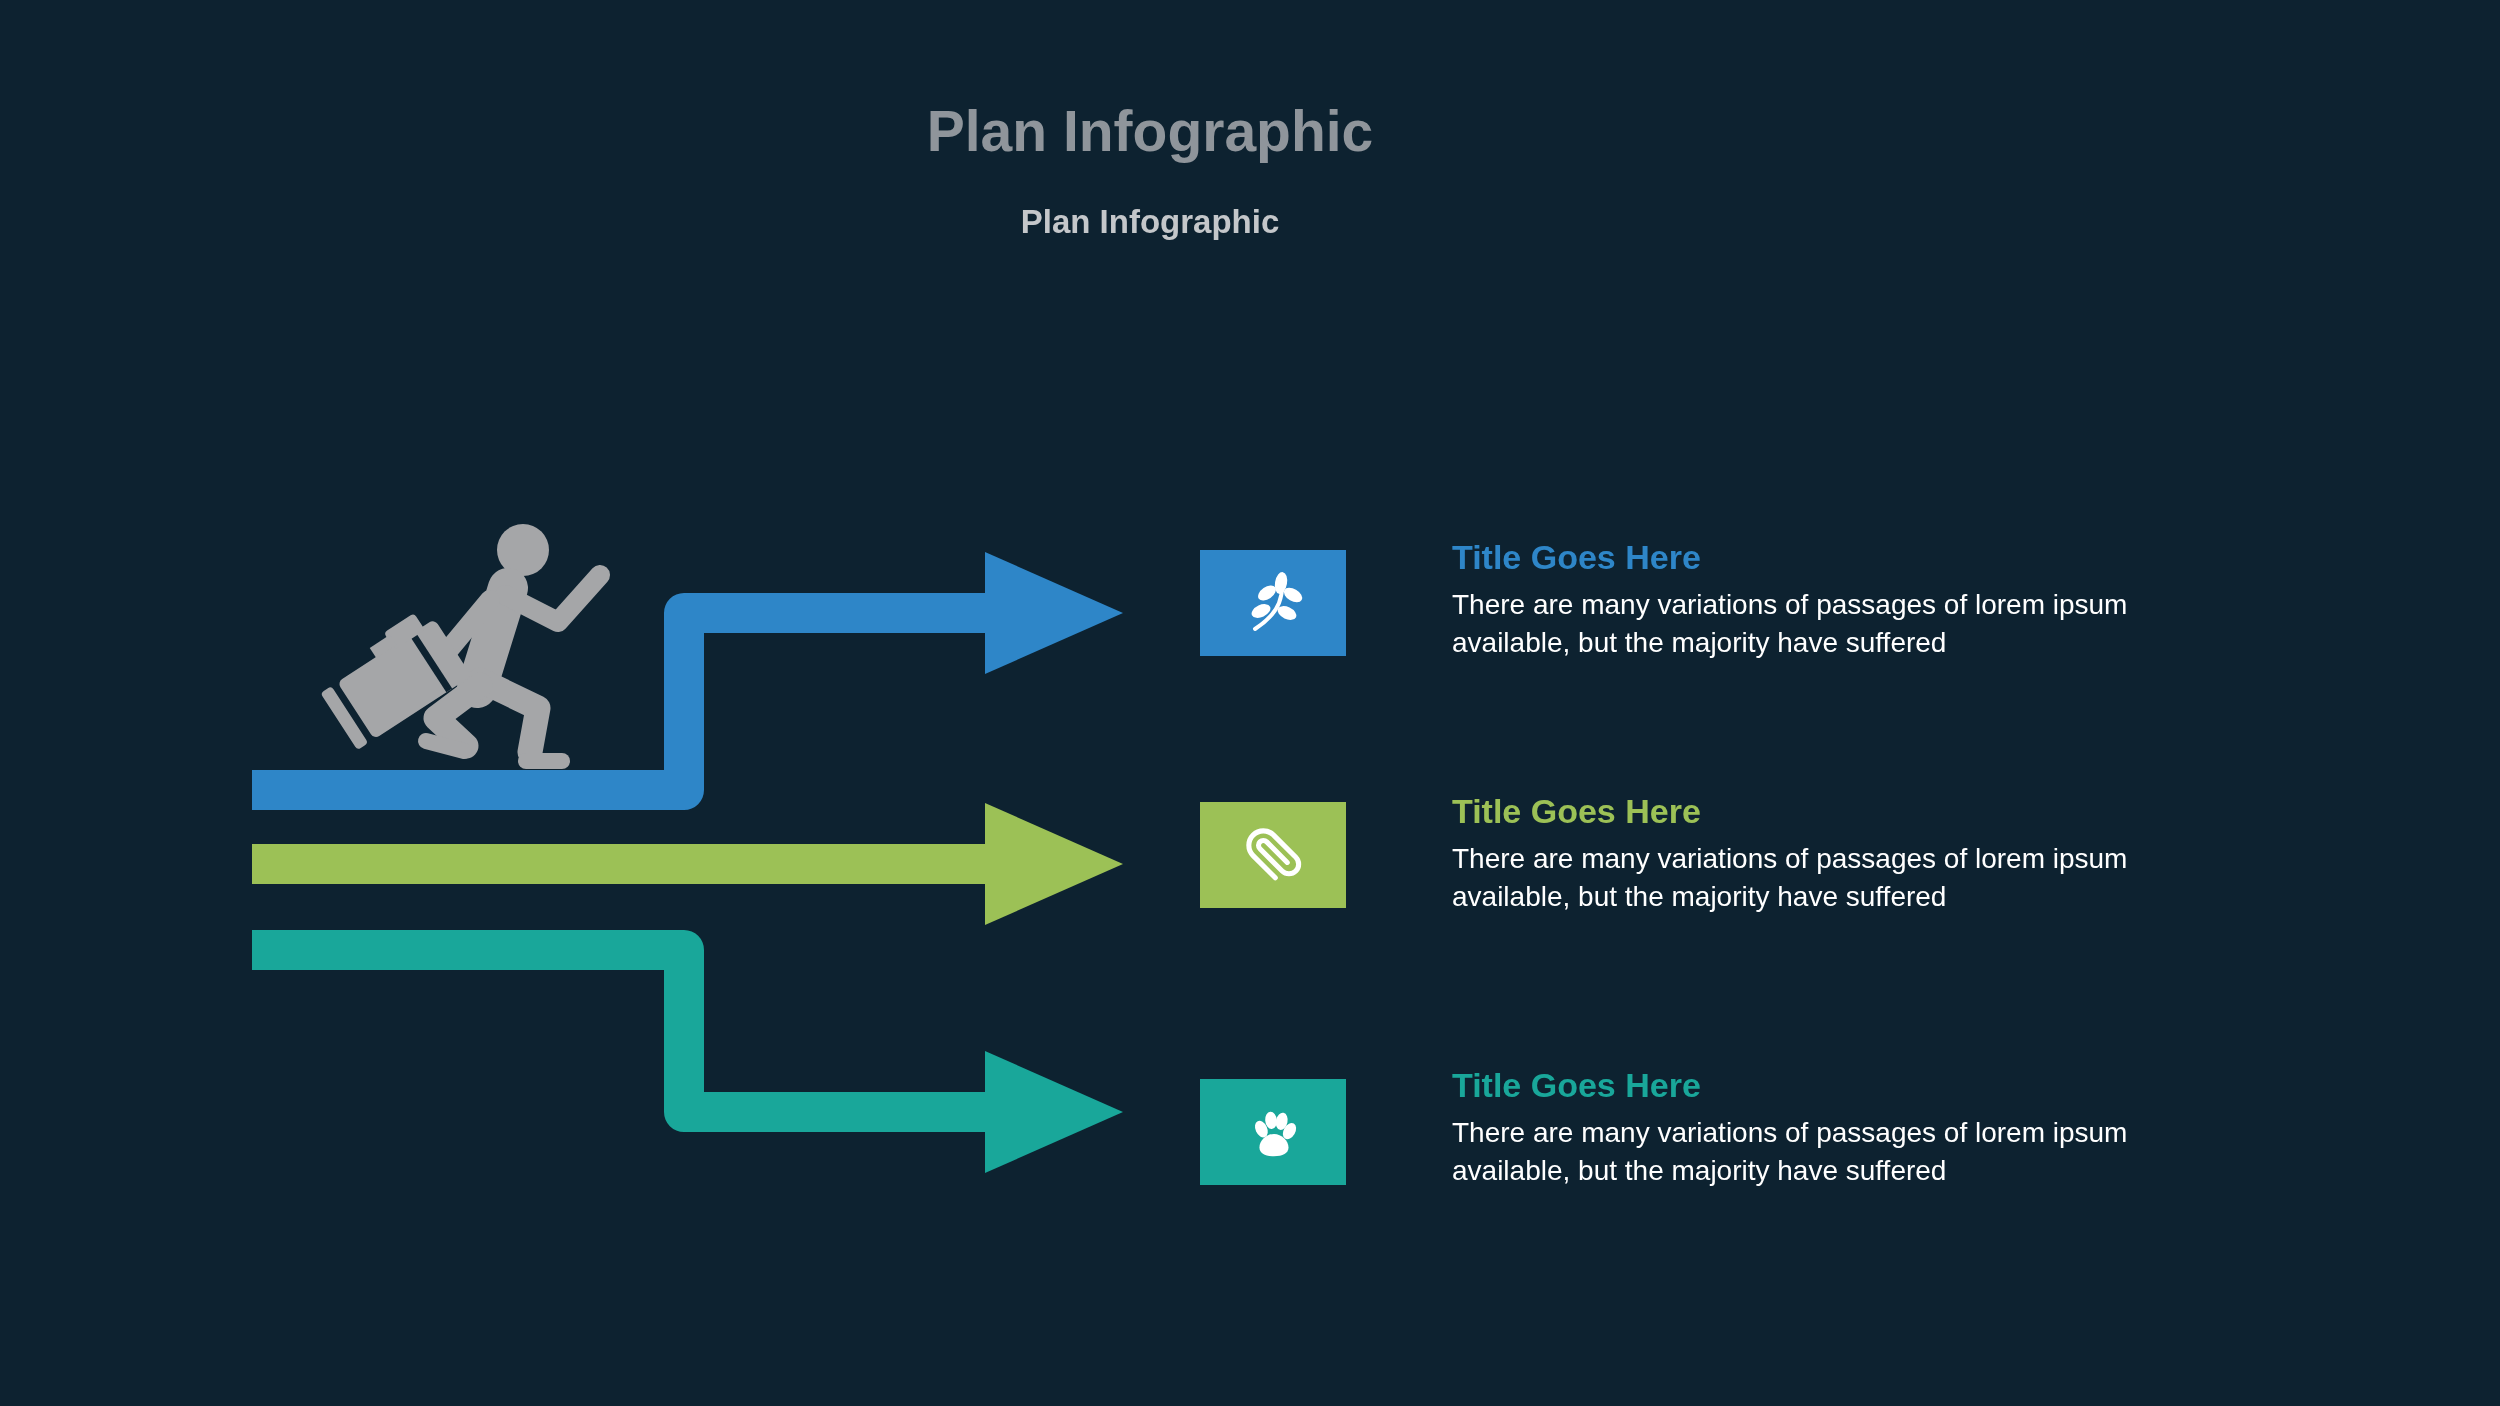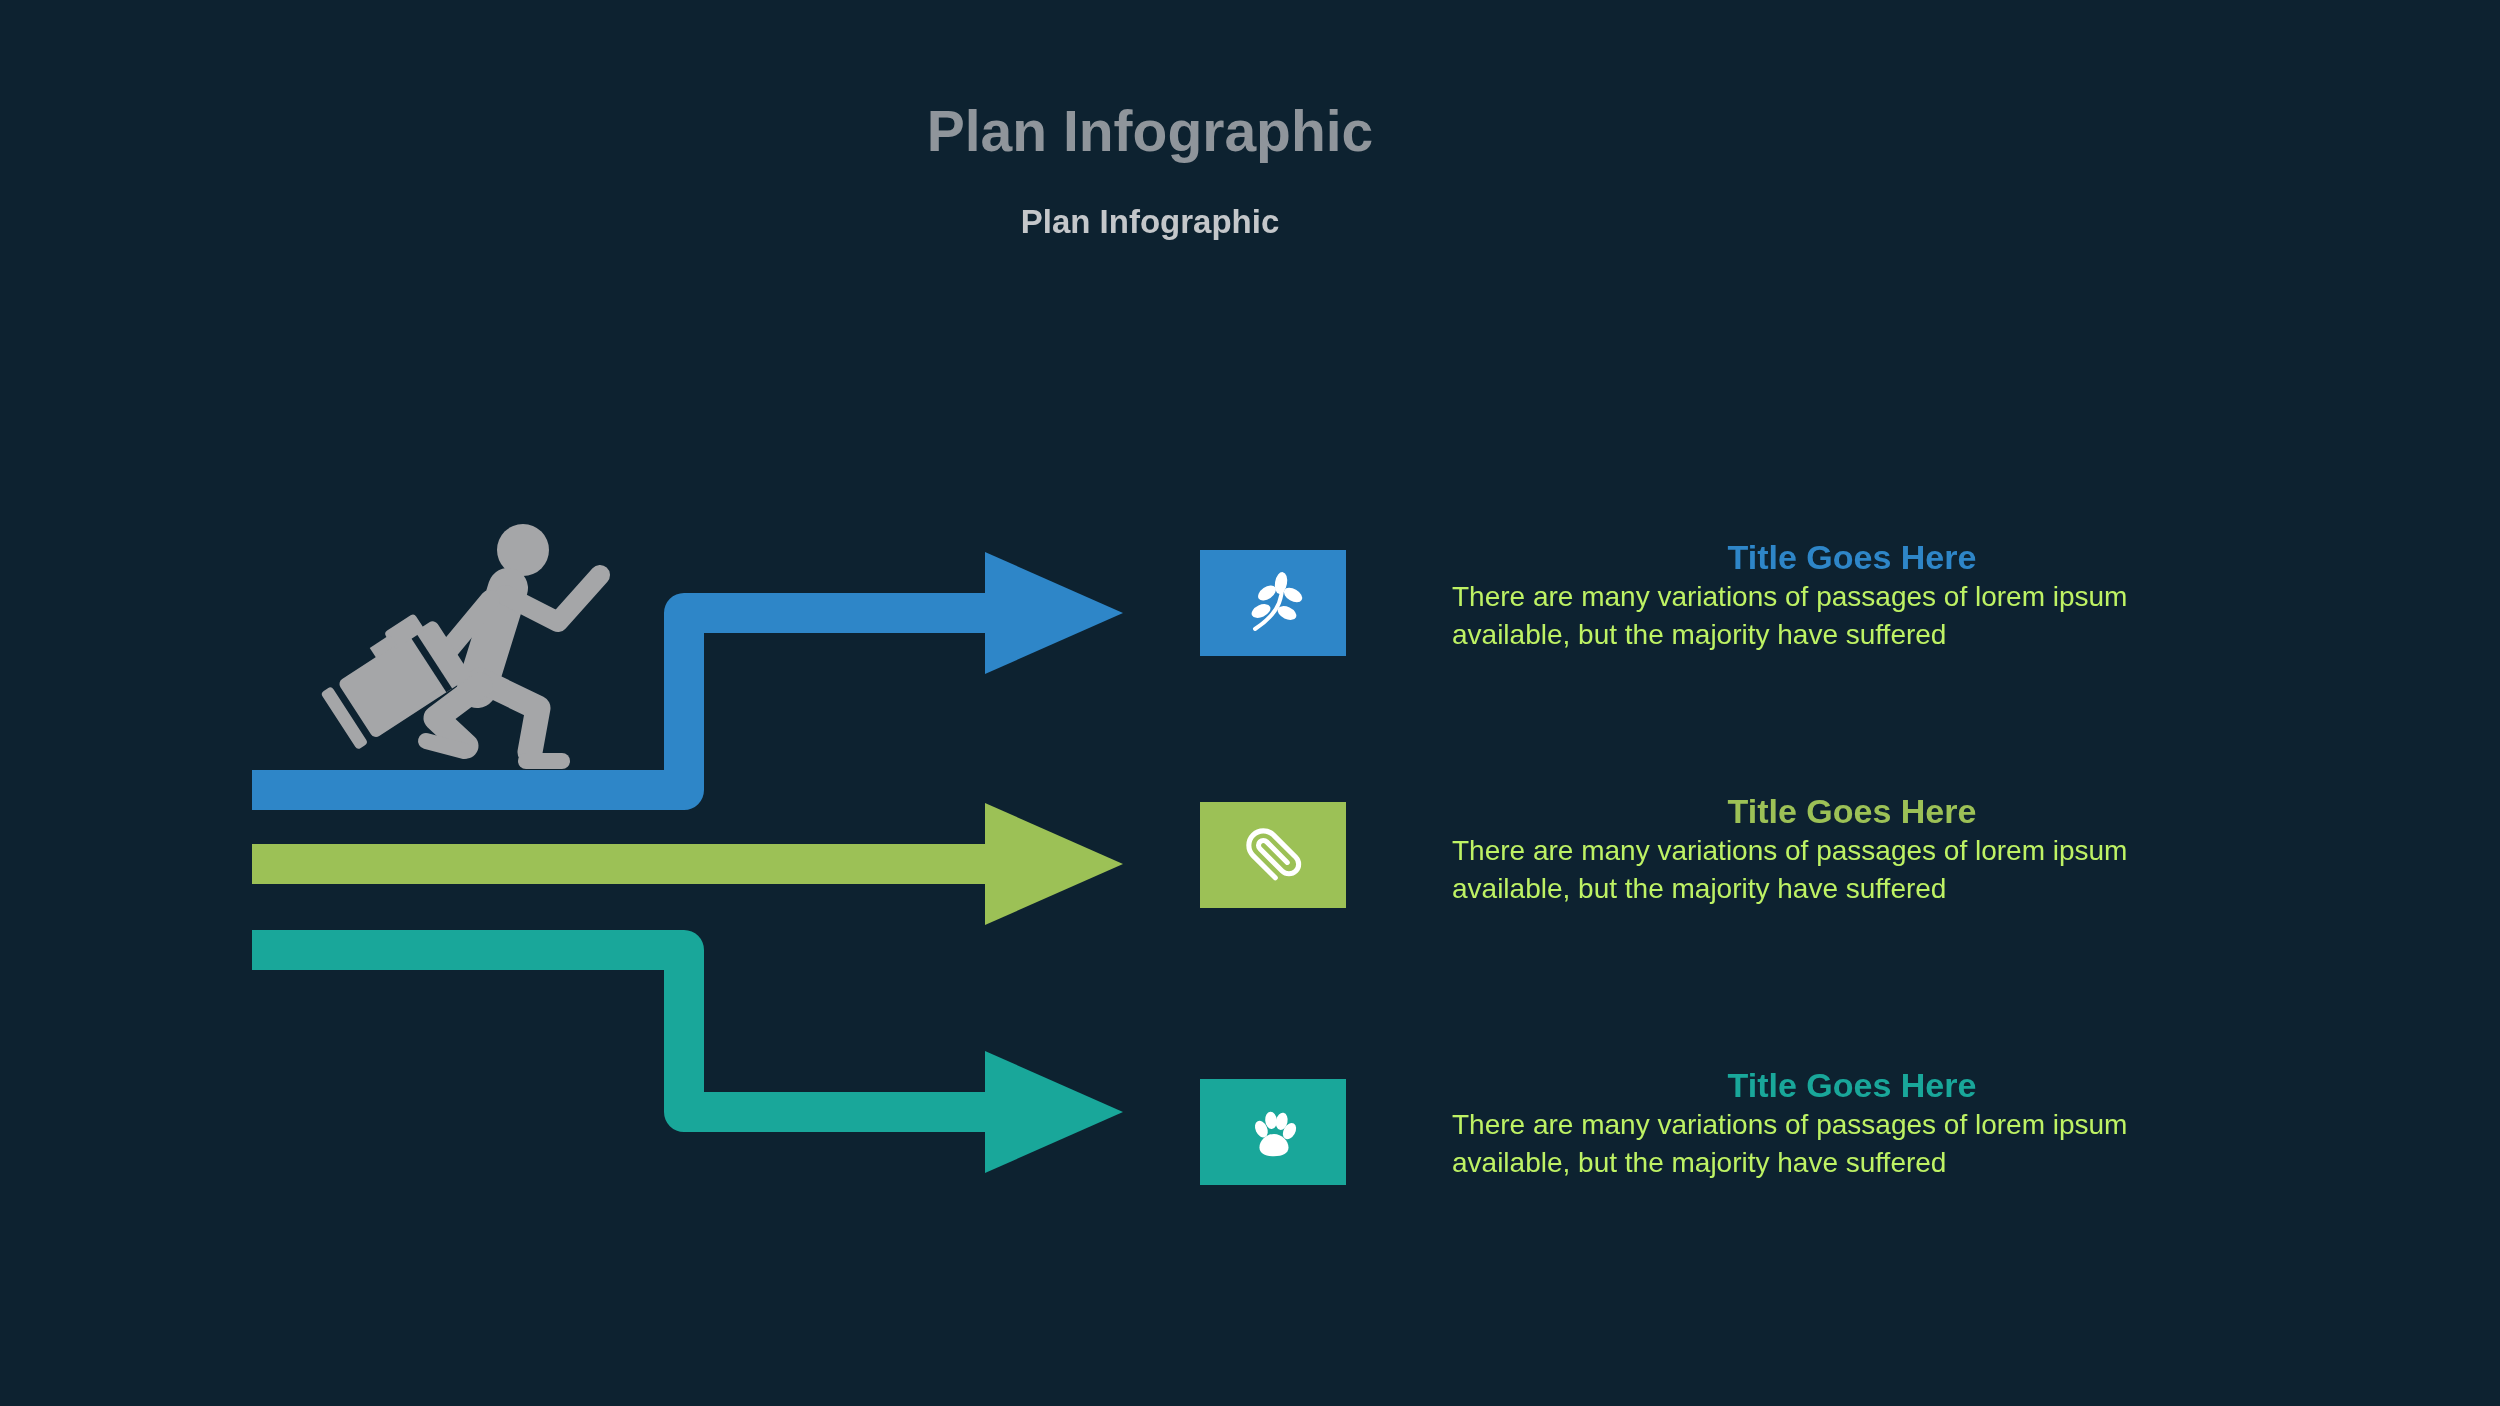--- a/index.html
+++ b/index.html
@@ -31,25 +31,25 @@
   .shaft { fill: none; stroke-width: 40; stroke-linejoin: round; }
   .icon-box {
     position: absolute; left: 1200px; width: 146px; height: 106px;
     display: flex; align-items: center; justify-content: center;
   }
   .b0 { top: 550px; background: #2E86C8; }
   .b1 { top: 802px; background: #9CC156; }
   .b2 { top: 1079px; background: #19A79A; }
   .item { position: absolute; left: 1452px; width: 800px; }
   .i0 { top: 538px; } .i1 { top: 792px; } .i2 { top: 1066px; }
-  .item-title { font-size: 34px; font-weight: bold; line-height: 1.12; text-align: center; }
+  .item-title { font-size: 34px; font-weight: bold; line-height: 1.12; }
   .c0 { color: #2E86C8; } .c1 { color: #9CC156; } .c2 { color: #19A79A; }
   .item-body {
-    margin-top: 2px; width: 780px;
-    font-size: 28px; line-height: 1.36; color: #bef264;
+    margin-top: 10px; width: 780px;
+    font-size: 28px; line-height: 1.36; color: #ffffff;
   }
   .page-badge {
     position: absolute; top: 1312px; left: 2390px;
     width: 140px; height: 77px;
     background: #D9D9D9; border-radius: 16px;
     display: flex; align-items: center; justify-content: center;
     padding-right: 30px; box-sizing: border-box;
   }
   .page-badge span {
     font-size: 30px; font-weight: bold; color: #8A8A8A;

